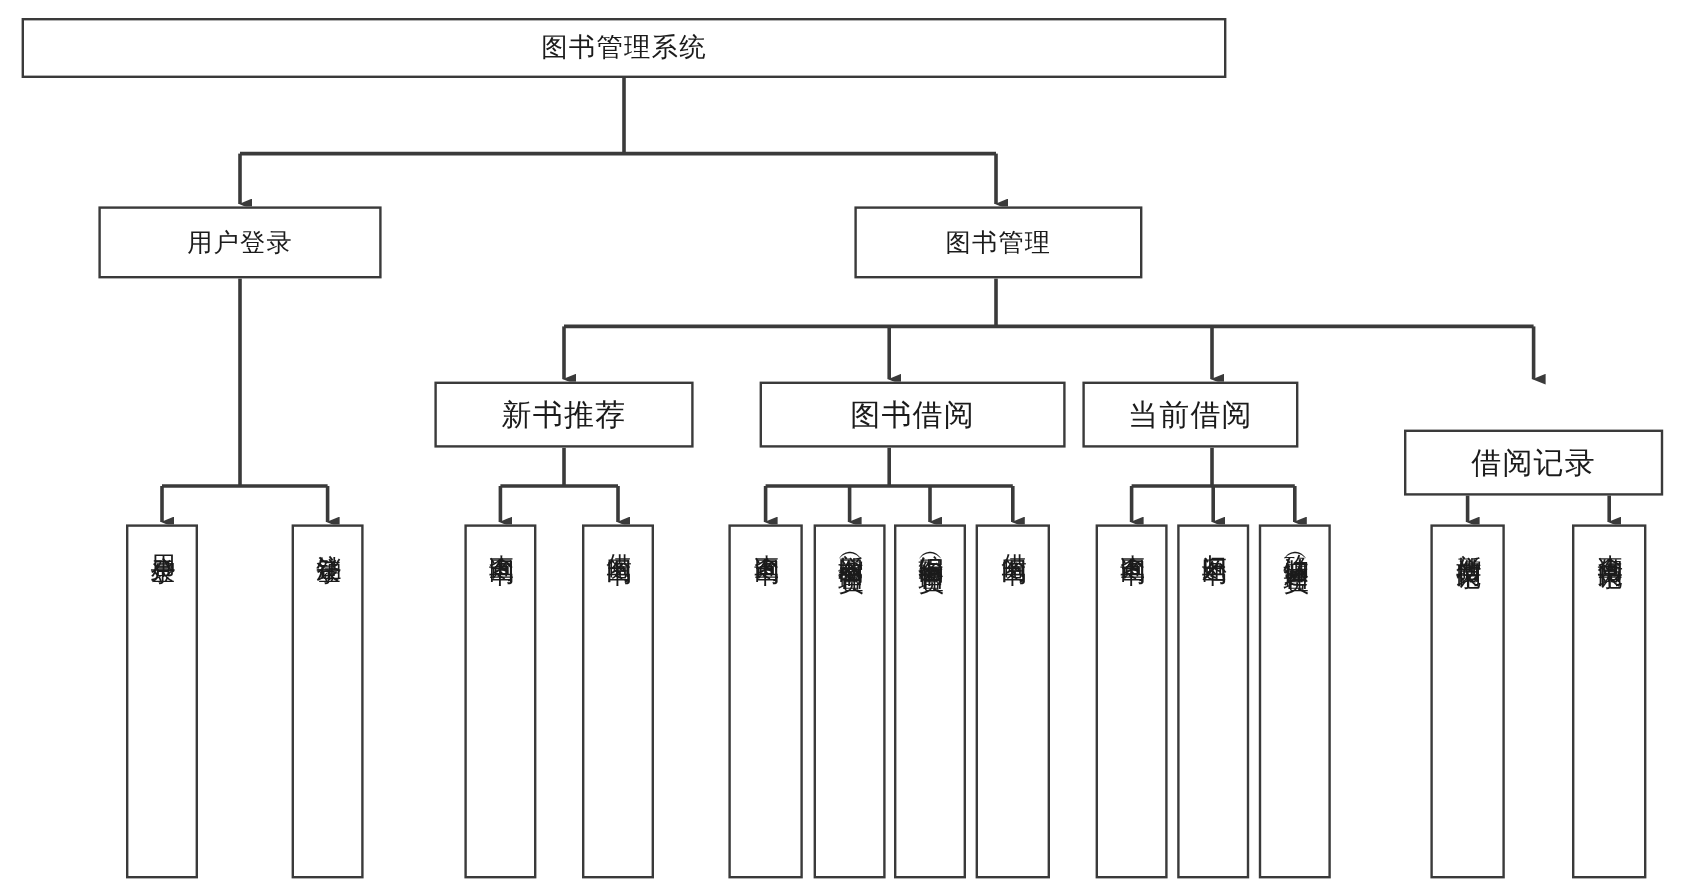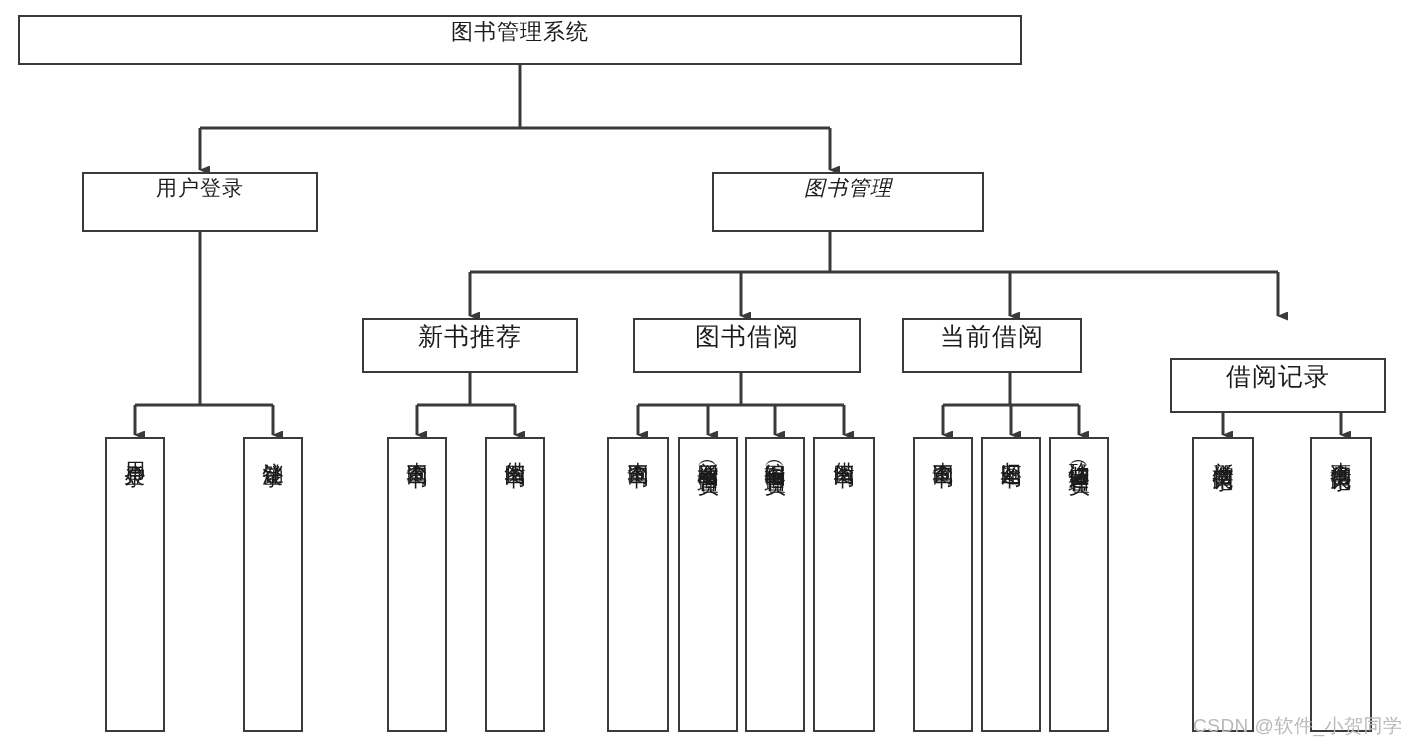--- a/index.html
+++ b/index.html
@@ -25,20 +25,21 @@
     width: 1405px;
     height: 747px;
     pointer-events: none;
   }
   .node {
     position: absolute;
     box-sizing: border-box;
     background: #ffffff;
     border: 2px solid #3a3a3a;
     display: flex;
+    align-items: center;
     justify-content: center;
     color: #1b1b1b;
   }
   .node.level0 {
     border-width: 2px;
     font-size: 22px;
   }
   .node.level1 {
     font-size: 21px;
   }
@@ -118,27 +119,27 @@
       </g>
   </svg>
 
   <div id="nodes-layer">
       <div class="node level0" style="left: 18px; top: 15px; width: 1004px; height: 50px;">
         <span class="htext">图书管理系统</span>
       </div>
       <div class="node level1" style="left: 82px; top: 172px; width: 236px; height: 60px;">
         <span class="htext">用户登录</span>
       </div>
-      <div class="node level1" style="left: 712px; top: 172px; width: 272px; height: 60px; font-style: italic;">
+      <div class="node level1" style="left: 712px; top: 172px; width: 240px; height: 60px;">
         <span class="htext">图书管理</span>
       </div>
       <div class="node level2" style="left: 362px; top: 318px; width: 216px; height: 55px;">
         <span class="htext">新书推荐</span>
       </div>
-      <div class="node level2" style="left: 633px; top: 318px; width: 228px; height: 55px;">
+      <div class="node level2" style="left: 633px; top: 318px; width: 255px; height: 55px;">
         <span class="htext">图书借阅</span>
       </div>
       <div class="node level2" style="left: 902px; top: 318px; width: 180px; height: 55px;">
         <span class="htext">当前借阅</span>
       </div>
       <div class="node level2" style="left: 1170px; top: 318px; width: 216px; height: 55px; margin-top: 40px;">
         <span class="htext">借阅记录</span>
       </div>
       <div class="node leaf" style="left: 105px; top: 437px; width: 60px; height: 295px;">
         <span class="vtext">用户登录</span>
@@ -174,15 +175,14 @@
         <span class="vtext">确认归还（管理员）</span>
       </div>
       <div class="node leaf" style="left: 1192px; top: 437px; width: 62px; height: 295px;">
         <span class="vtext">新增借阅记录</span>
       </div>
       <div class="node leaf" style="left: 1310px; top: 437px; width: 62px; height: 295px;">
         <span class="vtext">查询借阅记录</span>
       </div>
     </div>
 
-  <div class="watermark" style="left:1193px; top:713px;">CSDN @软件_小贺同学</div>
 
 </div>
 
 </body></html>

